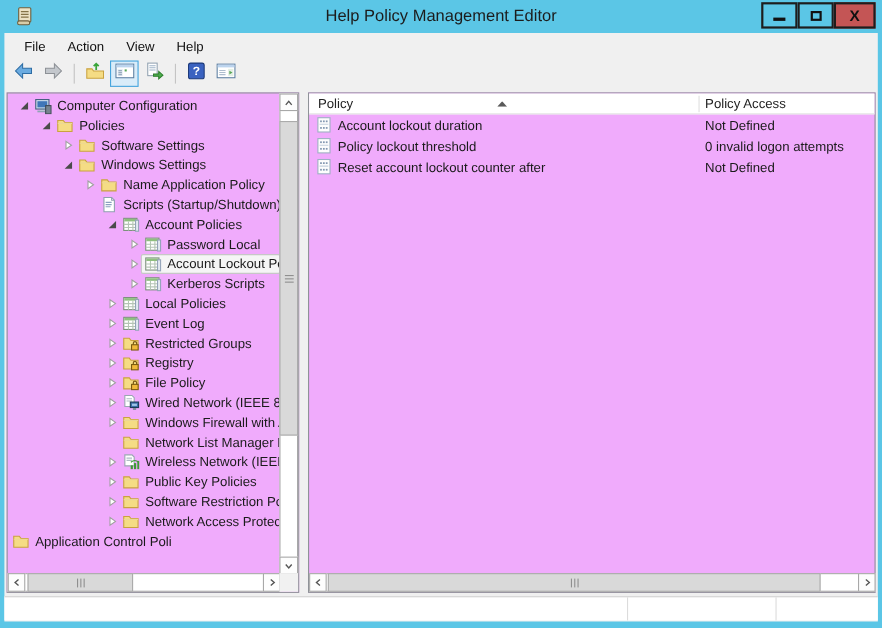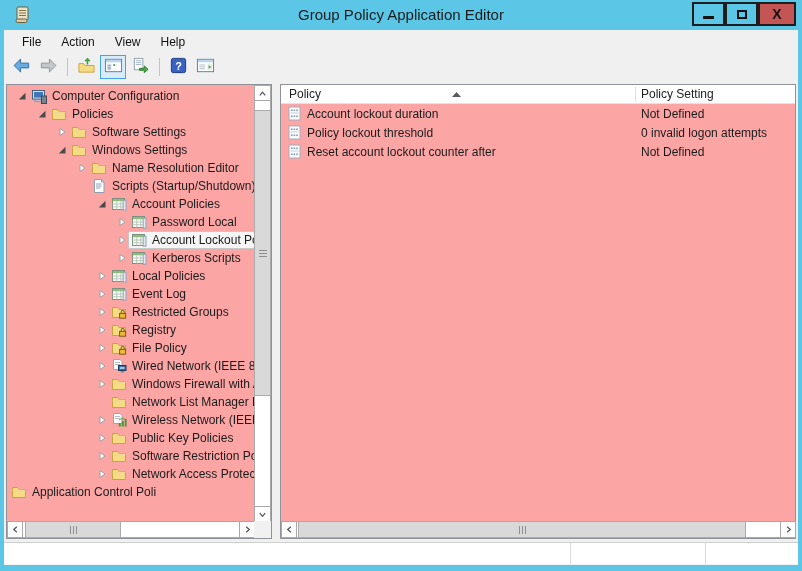--- a/index.html
+++ b/index.html
@@ -30,21 +30,21 @@
 
   .toolbar { position: absolute; left: 0; top: 24px; width: 100%; height: 26px; display: flex;
              align-items: center; padding-left: 4px; }
   .tb-btn { width: 26px; height: 24px; display: flex; align-items: center; justify-content: center;
             border: 1px solid transparent; margin-right: 1px; }
   .tb-btn.active { border: 1px solid #46a5dc; background: #d9ecf9; }
   .tb-btn svg { width: 19px; height: 19px; }
   .tb-sep { width: 1px; height: 18px; background: #c4c4c4; margin: 0 5px; }
 
   
-  .panel { position: absolute; top: 54px; height: 455px; background: #fca5a5; border: 1px solid #8f9398; }
+  .panel { position: absolute; top: 54px; height: 455px; background: #f0abfc; border: 1px solid #8f9398; }
   .tree-panel { left: 2px; width: 266px; }
   .list-panel { left: 276px; width: 516px; padding-left: 46px; }
 
   
   .tree-rows { position: absolute; left: 1px; top: 1px; width: 247px; height: 436px;
                overflow: hidden; padding-top: 1px; }
   .tree-row { display: flex; align-items: center; height: 18px; white-space: nowrap; }
   .t-spacer { flex: 0 0 auto; height: 1px; }
   .t-exp { flex: 0 0 11px; height: 11px; display: flex; align-items: center; }
   .t-exp svg { width: 10px; height: 10px; }
@@ -104,21 +104,21 @@
 <div class="screen">
 
   <div class="titlebar">
     <span class="app-icon">
       <svg viewBox="0 0 20 20">
           <rect x="4" y="2" width="11" height="13" rx="1" fill="#ece3c6" stroke="#6f5f3c"></rect>
           <path d="M6 5.5h7M6 8h7M6 10.5h7" stroke="#847448" stroke-width="1.2"></path>
           <rect x="3" y="14" width="11" height="3.5" rx="1.6" fill="#d9cda8" stroke="#6f5f3c"></rect>
         </svg>
     </span>
-    <div class="title-text">Group Policy Application Editor</div>
+    <div class="title-text">Help Policy Management Editor</div>
     <div class="winbtn btn-min">
         <span class="glyph-min"></span>
       </div>
     <div class="winbtn btn-max">
         <span class="glyph-max"></span>
       </div>
     <div class="winbtn btn-close">
         <span class="glyph-x">X</span>
       </div>
   </div>
@@ -254,21 +254,21 @@
             <span class="t-exp">
               <svg viewBox="0 0 10 10">
                 <path d="M3 1.5 L8 5 L3 8.5 z" fill="#fff" stroke="#a0a0a0"></path>
               </svg>
             </span>
             <span class="rowbox">
               <span class="t-icon"><svg viewBox="0 0 16 16">
                   <path d="M1.5 3.5h5l1.6 2h6.4v8H1.5z" fill="#f5dc84" stroke="#c9a23f"></path>
                   <path d="M1.5 6.2h13" stroke="#ecd694"></path>
                 </svg></span>
-              <span class="t-label">Name Resolution Editor</span>
+              <span class="t-label">Name Application Policy</span>
             </span>
           </div>
           <div class="tree-row">
             <span class="t-spacer" style="width: 69px;"></span>
             <span class="t-exp"></span>
             <span class="rowbox">
               <span class="t-icon"><svg viewBox="0 0 16 16">
                   <path d="M3.5 1.5h7l2.5 2.5v10.5h-9.5z" fill="#fff" stroke="#90a0b0"></path>
                   <path d="M10.5 1.5v2.5h2.5" fill="none" stroke="#90a0b0"></path>
                   <path d="M5 6h5.5M5 8h5.5M5 10h4.5" stroke="#8aa0c0"></path>
@@ -587,21 +587,21 @@
 
     <div class="panel list-panel">
       <div class="list-header">
         <span class="sort-arrow">
           <svg viewBox="0 0 9 5">
               <path d="M4.5 0 L9 5 H0 Z" fill="#5a5a5a"></path>
             </svg>
         </span>
         <span class="col-policy">Policy</span>
         <span class="col-divider"></span>
-        <span class="col-setting">Policy Setting</span>
+        <span class="col-setting">Policy Access</span>
       </div>
       <div class="list-rows">
           <div class="list-row">
             <span class="lr-icon"><svg viewBox="0 0 14 15">
                 <rect x="1" y="1" width="11" height="13" fill="#fdfdfd" stroke="#9fb0c4"></rect>
                 <rect x="3" y="3.5" width="1.6" height="1.6" fill="#8398b2"></rect>
                 <rect x="5.6" y="3.5" width="1.6" height="1.6" fill="#8398b2"></rect>
                 <rect x="8.2" y="3.5" width="1.6" height="1.6" fill="#8398b2"></rect>
                 <rect x="3" y="9.5" width="1.6" height="1.6" fill="#8398b2"></rect>
                 <rect x="5.6" y="9.5" width="1.6" height="1.6" fill="#8398b2"></rect>

